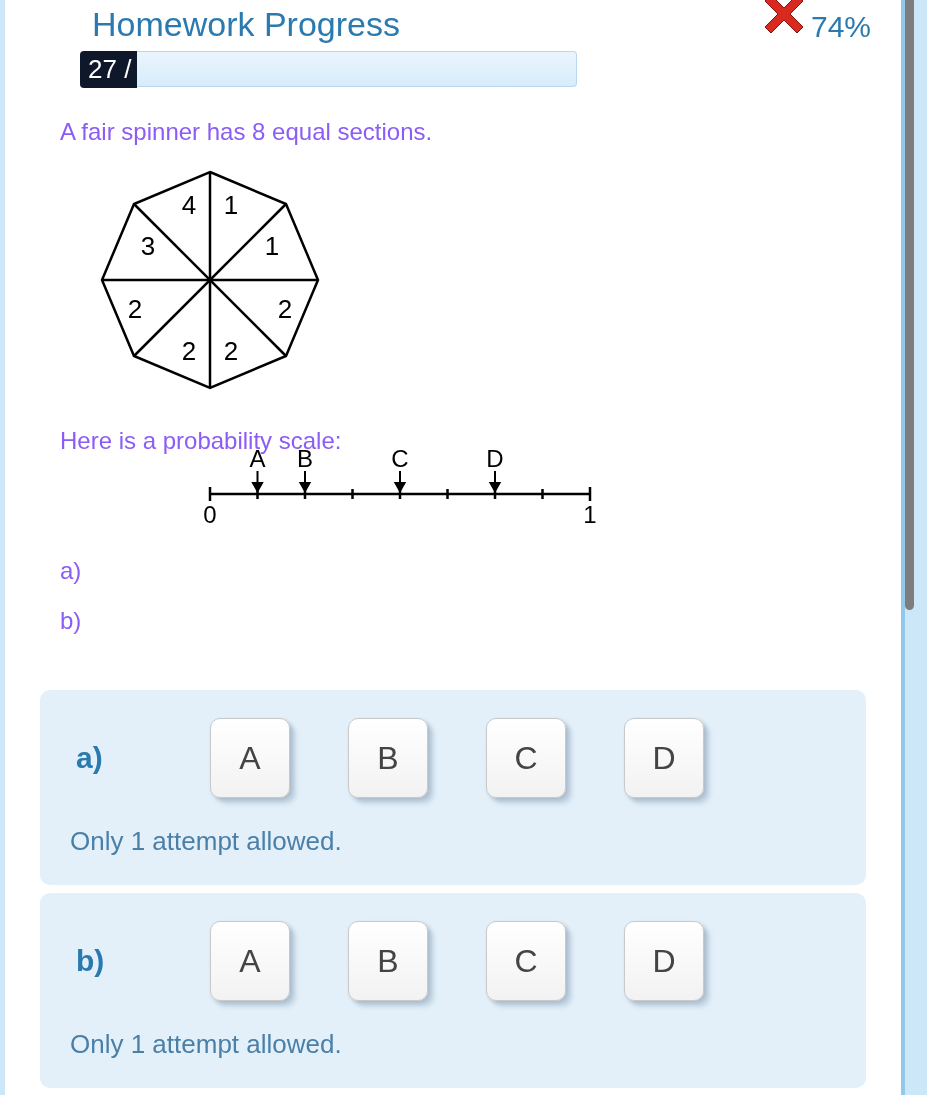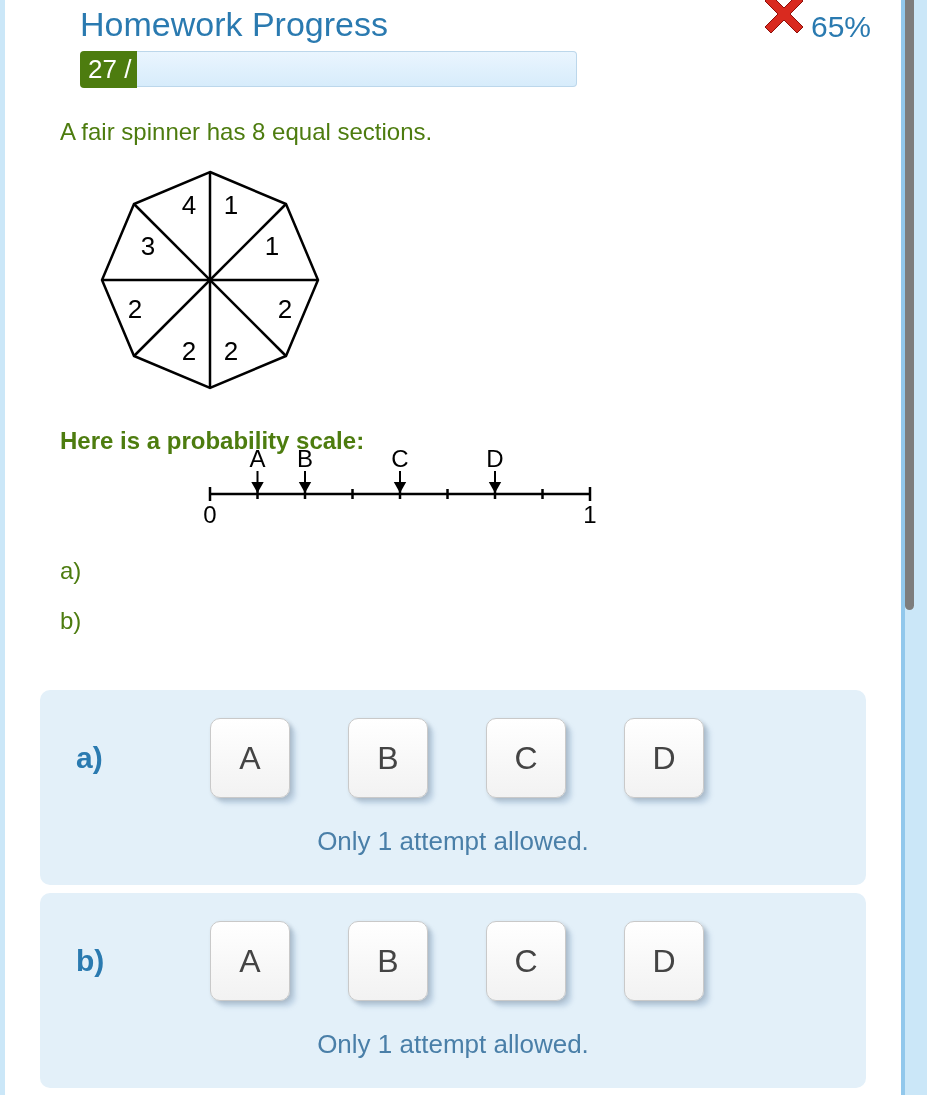--- a/index.html
+++ b/index.html
@@ -32,50 +32,51 @@
     display: flex;
     justify-content: space-between;
     align-items: flex-start;
     padding: 0 30px 0 75px;
   }
   .hw-title {
     color: #2a7ab0;
     font-size: 34px;
     font-weight: 400;
     margin-top: 5px;
+    margin-left: 12px;
   }
   .percent {
     color: #2a7ab0;
     font-size: 30px;
     margin-top: 5px;
     display:flex;
     align-items:center;
     gap:4px;
   }
   .x-icon{
     width:44px;height:44px;flex-shrink:0;position:relative;
   }
   .x-icon svg{position:absolute;top:-18px;left:-6px;}
 
   .progress-line{
     display:flex; align-items:stretch; padding-left:75px; margin-top:2px;
   }
   .badge{
-    background:#4d7c0f;color:#fff;font-size:26px;padding:3px 6px 3px 8px;border-radius:4px 0 0 4px;
+    background:#0f172a;color:#fff;font-size:26px;padding:3px 6px 3px 8px;border-radius:4px 0 0 4px;
   }
   .bar{
     width:440px;height:36px;background:linear-gradient(#eaf5fe,#d7ecfb);border:1px solid #bcd7eb;border-left:none;border-radius:0 4px 4px 0;
   }
 
   .question-area{
     padding: 15px 45px 25px 55px;
-    font-size:24px;color:#4d7c0f;
+    font-size:24px;color:#8b5cf6;
   }
   .q-intro{margin:15px 0 10px;}
-  .q-scale{margin:25px 0 0;font-weight:bold;}
+  .q-scale{margin:25px 0 0;}
   .q-list{margin-top:4px;}
   .q-list div{display:flex;margin:22px 0;}
   .q-list .lbl{width:50px;}
 
   .spinner-svg{margin-left:15px;}
   .scale-svg{margin-left:130px;margin-top:-6px;}
 
   .answer-box{
     background:#e3f0f9;border-radius:10px;margin:8px 35px;padding:28px 30px 28px;
   }
@@ -87,38 +88,38 @@
   }
   .option-btn{
     width:80px;height:80px;background:linear-gradient(#ffffff,#f2f2f2);
     border:1px solid #c9c9c9;border-radius:10px;
     box-shadow: 2px 2px 4px rgba(0,0,0,.15), 6px 6px 4px rgba(140,170,200,.35);
     font-size:32px;color:#444;display:flex;align-items:center;justify-content:center;
     margin-right:58px;cursor:pointer;user-select:none;
   }
   .option-btn:last-child{margin-right:0;}
   .attempts{
-    color:#4a7fa8;font-size:26px;text-align:center;margin-top:18px;
+    color:#4a7fa8;font-size:26px;margin-top:18px;
   }
 </style>
 </head>
 <body>
 
 <div class="page">
   <div class="scrollbar"></div>
 
   <div class="header-row">
     <div class="hw-title">Homework Progress</div>
     <div class="percent">
       <span class="x-icon">
         <svg width="54" height="54" viewBox="0 0 54 54">
           <path d="M14 8 L27 21 L40 8 L46 14 L33 27 L46 40 L40 46 L27 33 L14 46 L8 40 L21 27 L8 14 Z" fill="#d92a1f" stroke="#8e0f0a" stroke-width="1"></path>
         </svg>
       </span>
-      <span>65%</span>
+      <span>74%</span>
     </div>
   </div>
 
   <div class="progress-line">
     <div class="badge">27 /</div>
     <div class="bar"></div>
   </div>
 
   <div class="question-area">
     <div class="q-intro">A fair spinner has 8 equal sections.</div>

